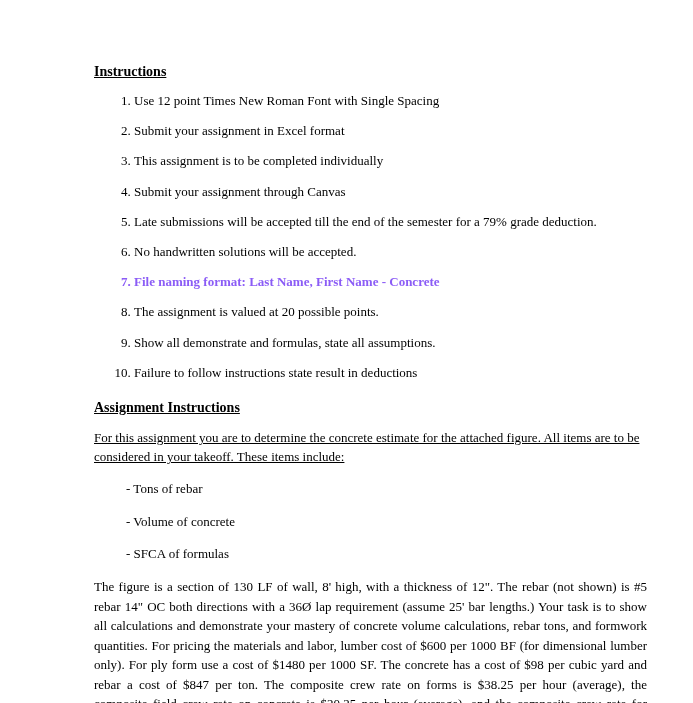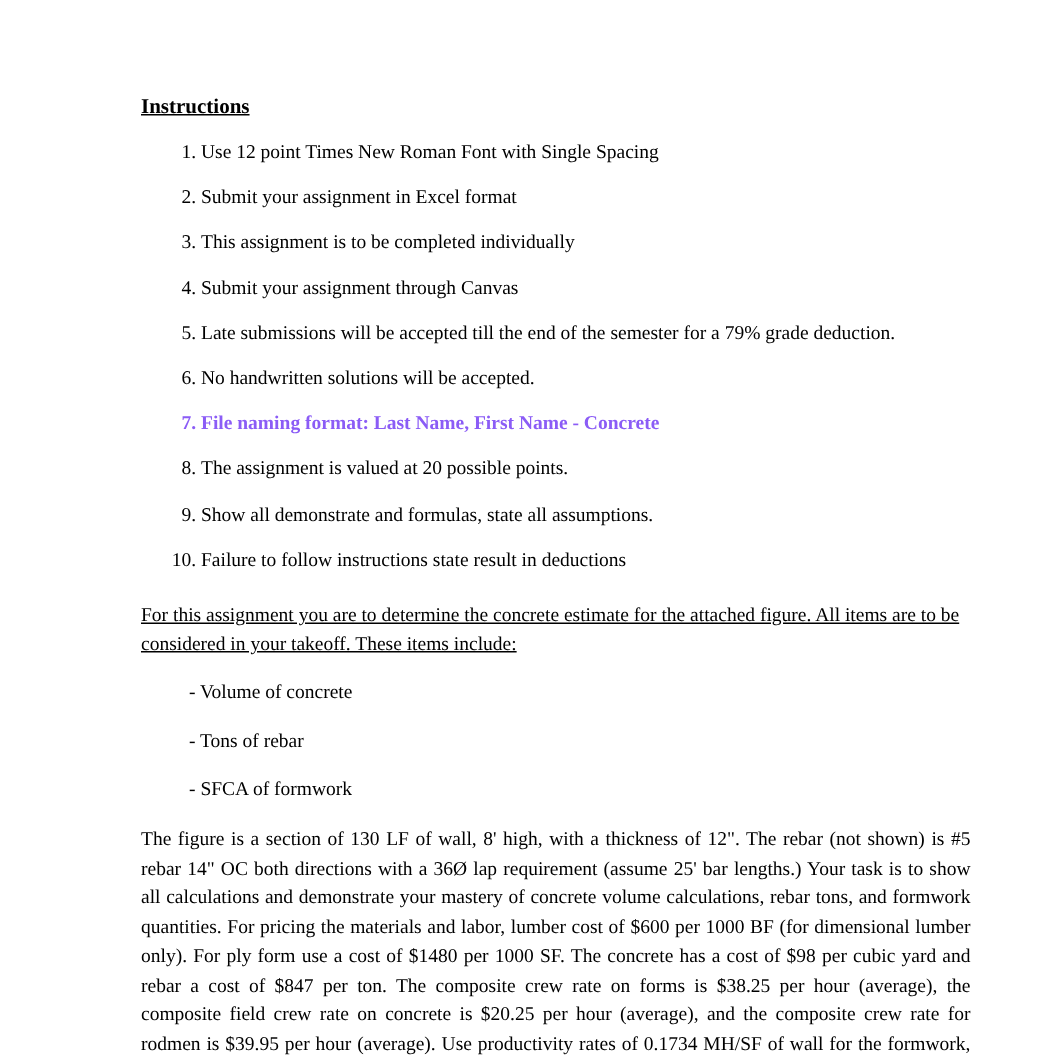--- a/index.html
+++ b/index.html
@@ -90,23 +90,24 @@
     <li>Late submissions will be accepted till the end of the semester for a 79% grade deduction.</li>
     <li>No handwritten solutions will be accepted.</li>
     <li class="red-item">File naming format: Last Name, First Name - Concrete</li>
     <li>The assignment is valued at 20 possible points.</li>
     <li>Show all demonstrate and formulas, state all assumptions.</li>
     <li>Failure to follow instructions state result in deductions</li>
   </ol>
 </div>
 
 <div class="assignment-section">
+  <div class="assignment-title">Assignment Instructions</div>
 
   <p class="assignment-intro">For this assignment you are to determine the concrete estimate for the attached figure. All items are to be considered in your takeoff. These items include:</p>
 
   <ul class="bullet-list">
+    <li>Tons of rebar</li>
     <li>Volume of concrete</li>
-    <li>Tons of rebar</li>
-    <li>SFCA of formwork</li>
+    <li>SFCA of formulas</li>
   </ul>
 
   <p class="assignment-body">The figure is a section of 130 LF of wall, 8' high, with a thickness of 12". The rebar (not shown) is #5 rebar 14" OC both directions with a 36Ø lap requirement (assume 25' bar lengths.) Your task is to show all calculations and demonstrate your mastery of concrete volume calculations, rebar tons, and formwork quantities. For pricing the materials and labor, lumber cost of $600 per 1000 BF (for dimensional lumber only). For ply form use a cost of $1480 per 1000 SF. The concrete has a cost of $98 per cubic yard and rebar a cost of $847 per ton. The composite crew rate on forms is $38.25 per hour (average), the composite field crew rate on concrete is $20.25 per hour (average), and the composite crew rate for rodmen is $39.95 per hour (average). Use productivity rates of 0.1734 MH/SF of wall for the formwork, 0.780 MH/CY for the concrete, and 10.67 MH/ton for the rebar to determine the labor costs.</p>
 </div>
 
 </body></html>

